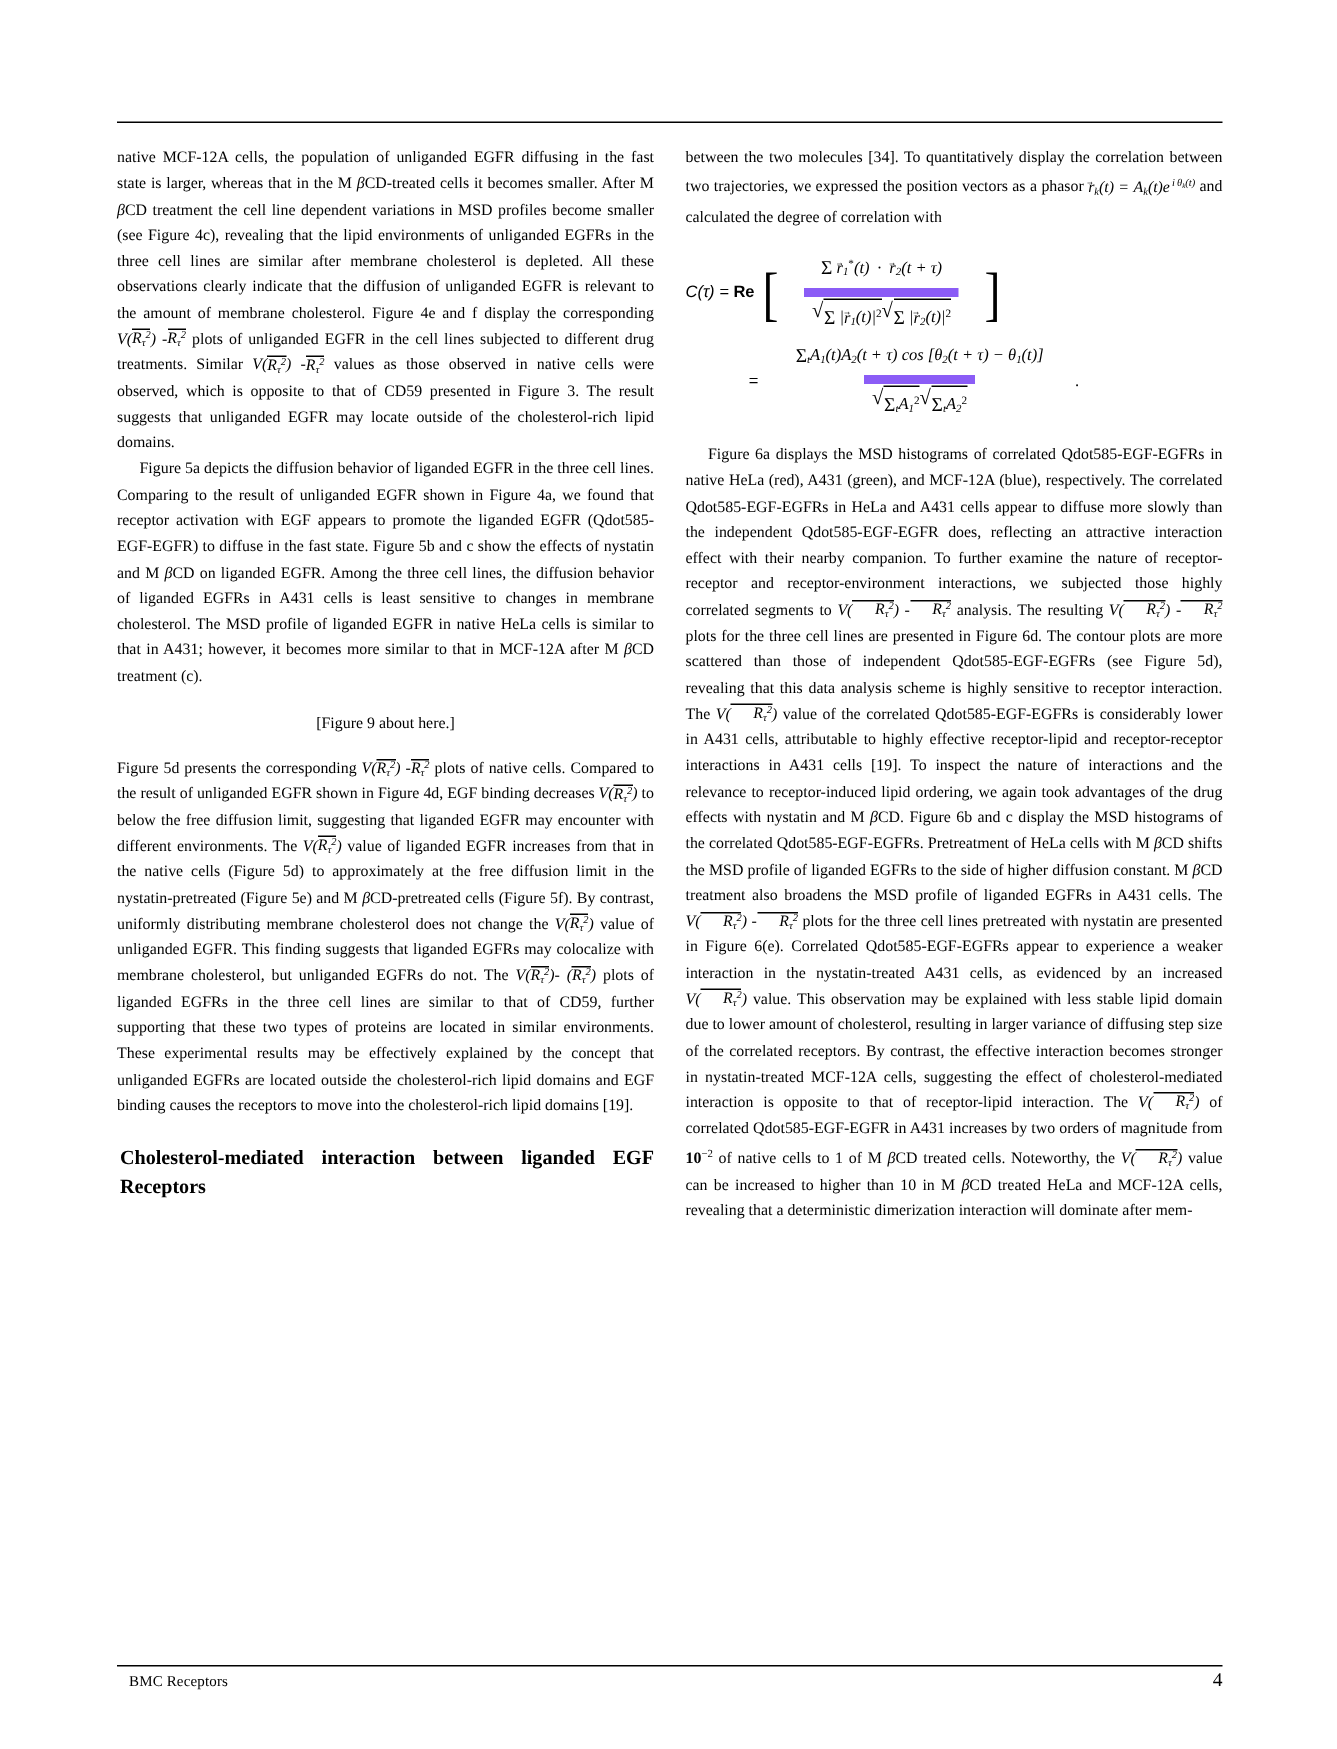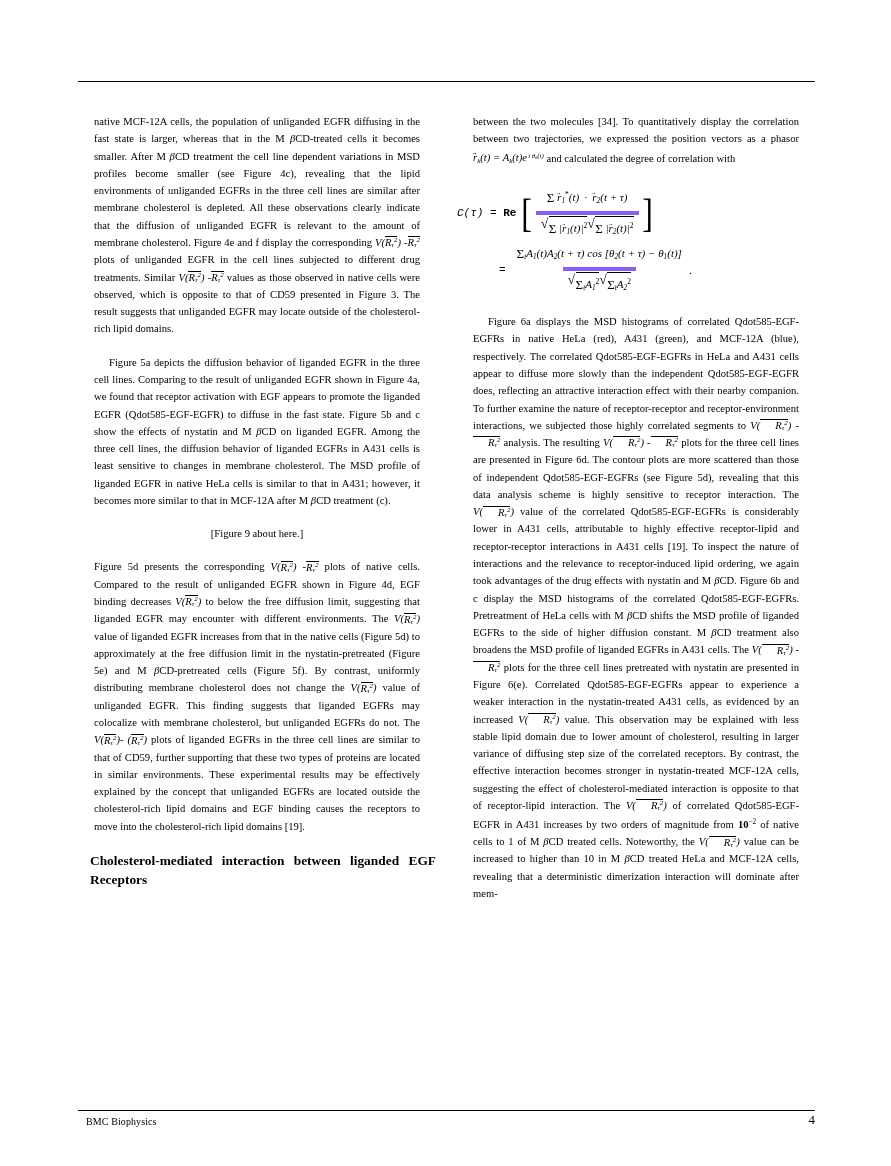--- a/index.html
+++ b/index.html
@@ -56,36 +56,36 @@
     width: 358px;
     font-size: 10.6px;
     line-height: 17.28px;
     text-align: justify;
     text-justify: inter-word;
   }
   .col-left  { left: 78px; }
   .col-right { left: 457px; }
 
   p {
-    margin: 16px;
+    margin: 0;
     text-align: justify;
   }
   p.indent { text-indent: 15px; }
   p.noindent { text-indent: 0; }
 
   .center-note {
     text-align: center;
     margin: 14px 0 13px 0;
   }
 
   h2.sec {
     font-size: 13.4px;
     line-height: 19px;
     font-weight: bold;
-    margin: 16px 0 3px 12px;
+    margin: 16px 0 3px 2px;
     text-align: justify;
   }
   h2.sec::after {
     content: "";
     display: inline-block;
     width: 100%;
   }
 
   
   .m {
@@ -109,47 +109,47 @@
     margin: 13px 0 13px 0;
     font-size: 11px;
   }
   .eq-row {
     display: flex;
     align-items: center;
     justify-content: flex-start;
   }
   .eq-row.second { margin-top: 4px; padding-left: 42px; }
   .eq-lead {
-    font-family: Liberation Mono, monospace;
+    font-family: Liberation Sans, sans-serif;
     font-style: italic;
     white-space: nowrap;
     padding-right: 4px;
   }
   .eq-lead .up { font-style: normal; font-weight: bold; }
   .brk {
     font-size: 40px;
     line-height: 0.8;
     font-family: "Liberation Serif", serif;
     transform: scaleX(0.8);
     display: inline-block;
   }
   .frac {
     display: inline-flex;
     flex-direction: column;
     align-items: center;
     vertical-align: middle;
     font-style: italic;
-    margin: 0 2px;
+    margin: 0 16px;
   }
   .frac .num {
     padding: 0 5px 1px 5px;
     white-space: nowrap;
   }
   .frac .den {
-    border-top: 4px solid #8b5cf6;
+    border-top: 6px solid #8b5cf6;
     padding: 1px 5px 0 5px;
     white-space: nowrap;
   }
   .sqrt {
     display: inline-block;
     position: relative;
     padding-left: 8px;
     white-space: nowrap;
   }
   .sqrt::before {
@@ -319,16 +319,16 @@
       <span class="m"><span class="up">10</span><sup class="n">−2</sup></span>
       of native cells to 1 of M <span class="m">β</span>CD treated cells. Noteworthy, the
       <span class="m">V(<span class="ovl">R<sub class="sm">τ</sub><sup class="sm">2</sup></span>)</span>
       value can be increased to higher than 10 in M <span class="m">β</span>CD treated HeLa
       and MCF-12A cells, revealing that a deterministic dimerization interaction will dominate
       after mem-</p>
   </div>
 
   <div class="rule-bottom"></div>
 
-  <div class="footer-left">BMC Biophysics</div>
+  <div class="footer-left">BMC Receptors</div>
   <div class="footer-right">4</div>
 
 </div>
 
 </body></html>

